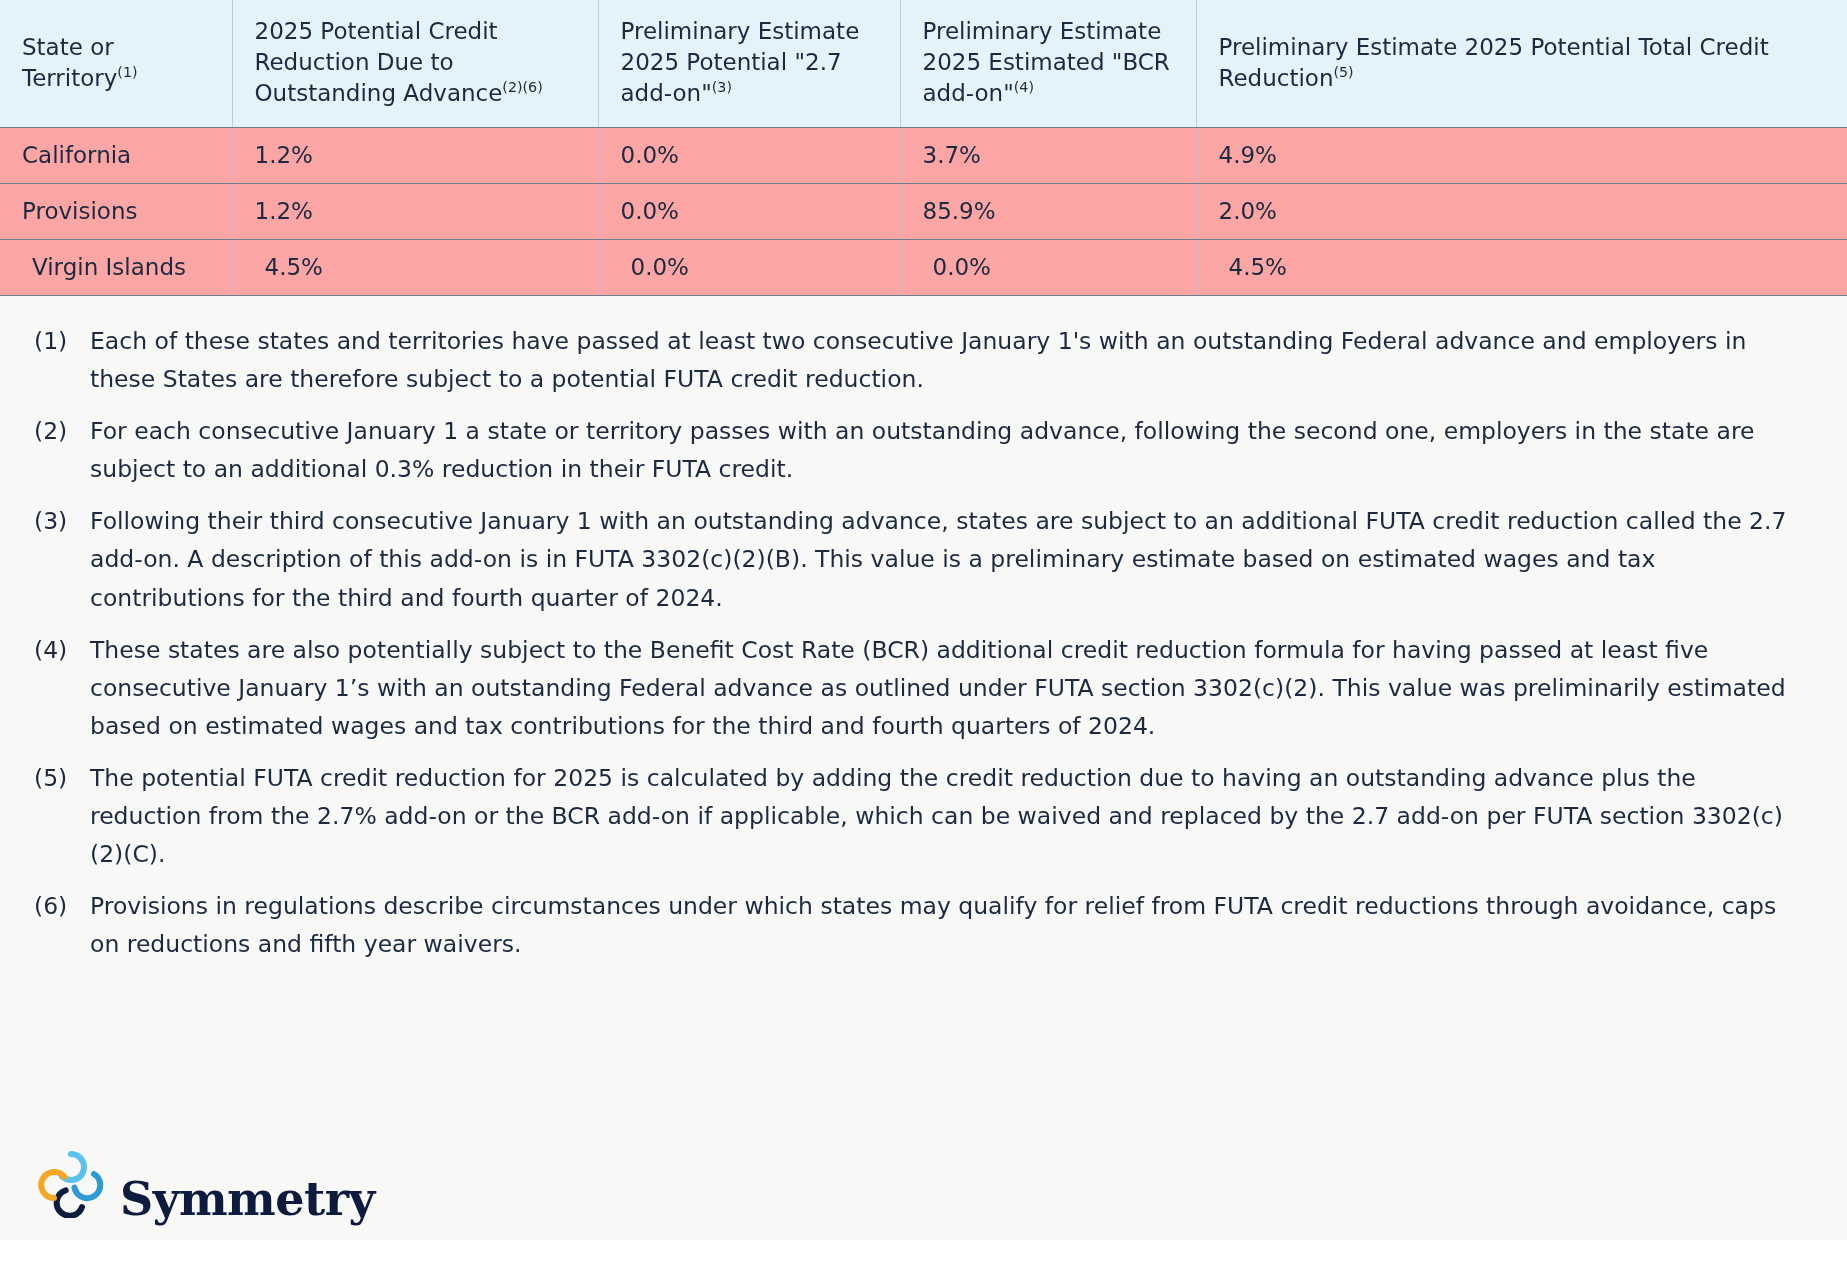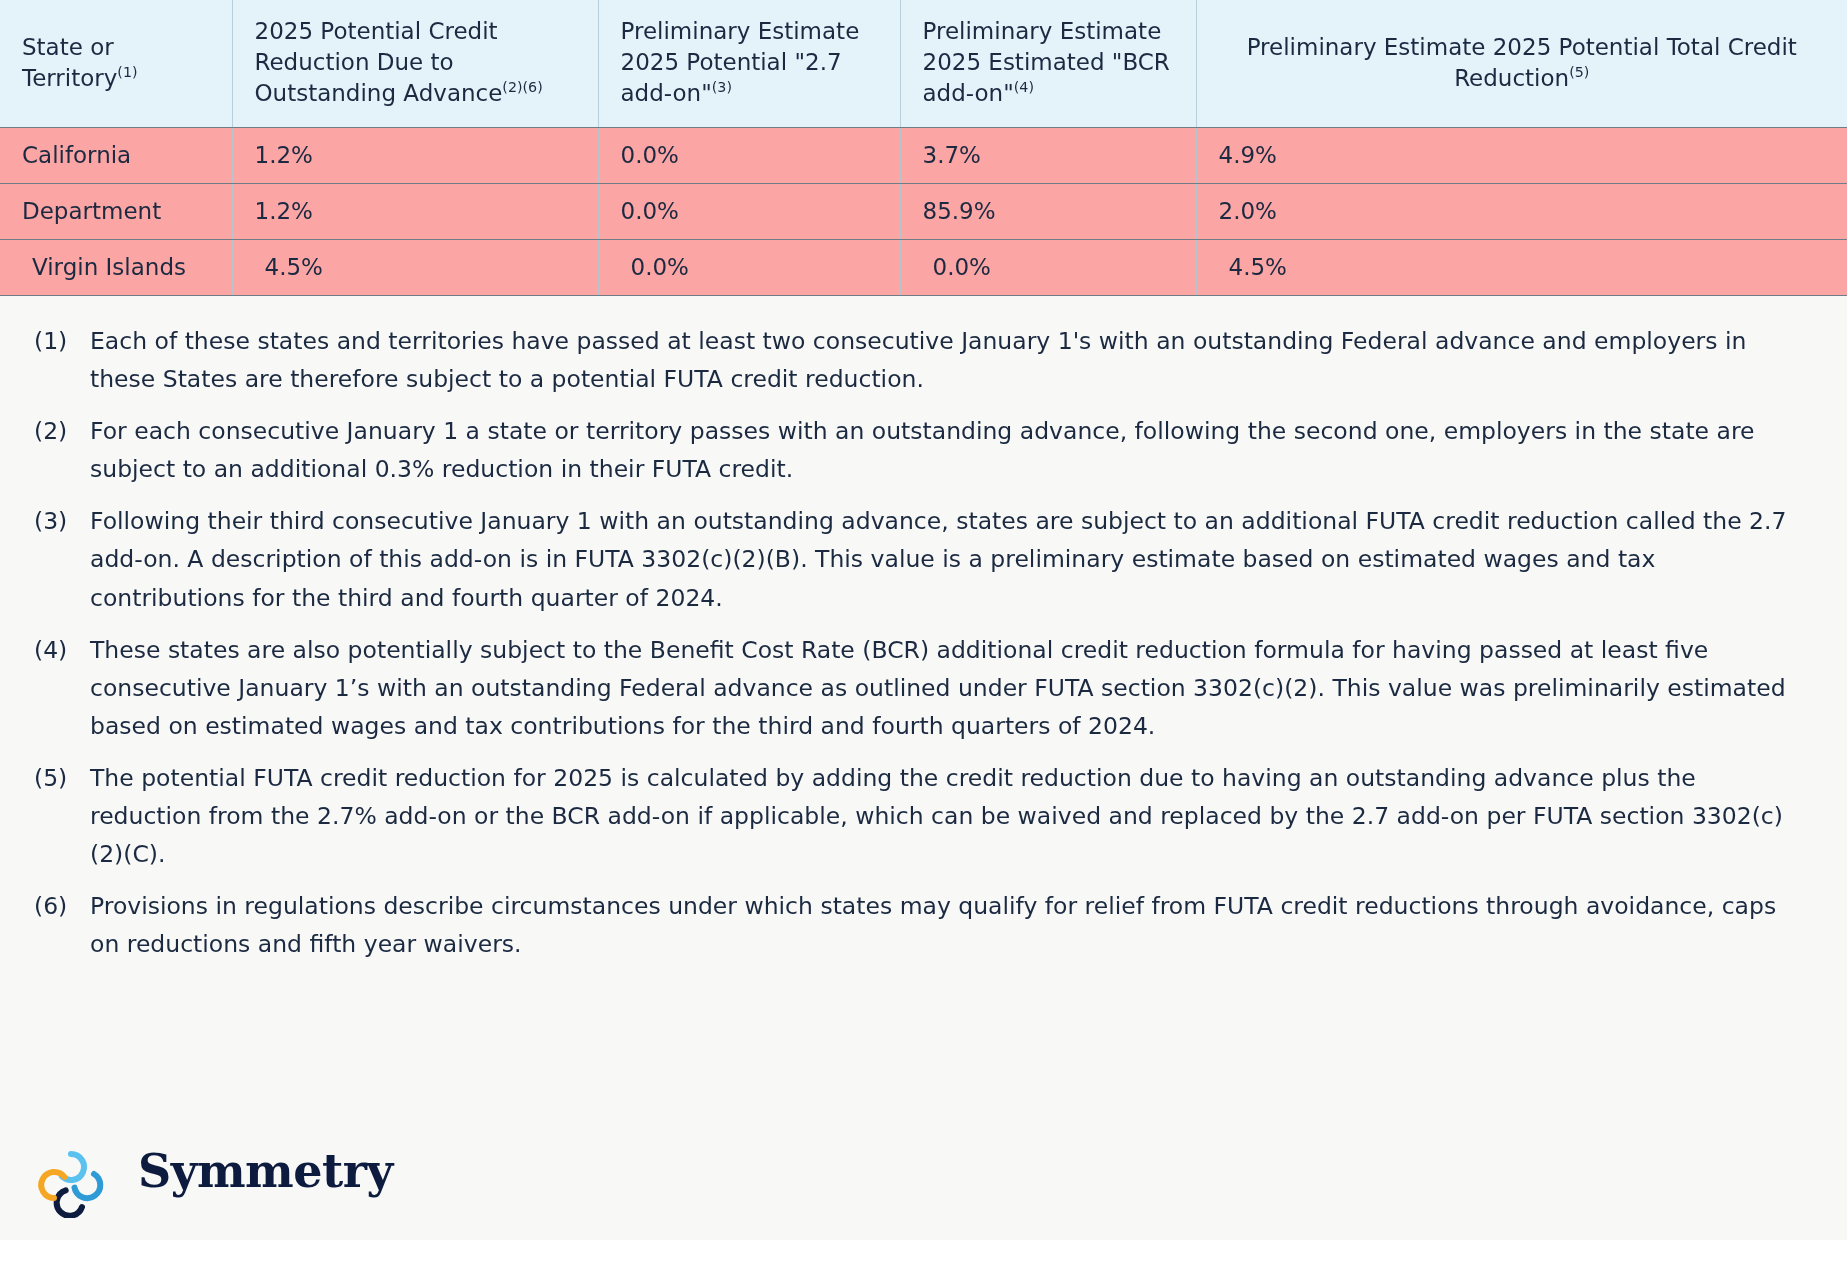--- a/index.html
+++ b/index.html
@@ -42,21 +42,21 @@
     font-weight: 400;
     font-size: 23px;
     line-height: 1.35;
     color: #1b2a41;
     padding: 16px 22px 18px 22px;
     height: 112px;
     box-sizing: border-box;
     border-right: 1px solid #b9cfdb;
     border-bottom: 1px solid #6f7d86;
   }
-  .futa-table th:last-child { border-right: none; text-align: center; }
+  .futa-table th:last-child { border-right: none; }
 
   .futa-table td {
     background: #fca5a5;
     text-align: left;
     vertical-align: middle;
     font-size: 23px;
     line-height: 1.3;
     color: #1b2a41;
     padding: 0 22px;
     height: 56px;
@@ -110,22 +110,22 @@
     justify-content: space-between;
     padding: 4px 0 18px 0;
   }
   .source {
     font-size: 20px;
     color: #22334a;
     padding-bottom: 6px;
   }
   .brand {
     display: flex;
-    align-items: flex-start;
-    gap: 30px;
+    align-items: flex-end;
+    gap: 12px;
     padding-right: 6px;
   }
   .brand-mark { display: block; }
   .brand-name {
     font-family: "DejaVu Serif", "Liberation Serif", serif;
     font-size: 46px;
     font-weight: 700;
     color: #0d1b3e;
     letter-spacing: -0.5px;
     line-height: 1;
@@ -155,21 +155,21 @@
     </thead>
     <tbody>
       <tr>
         <td>California</td>
         <td>1.2%</td>
         <td>0.0%</td>
         <td>3.7%</td>
         <td>4.9%</td>
       </tr>
       <tr>
-        <td>Department</td>
+        <td>Provisions</td>
         <td>1.2%</td>
         <td>0.0%</td>
         <td>85.9%</td>
         <td>2.0%</td>
       </tr>
       <tr>
         <td>Virgin Islands</td>
         <td>4.5%</td>
         <td>0.0%</td>
         <td>0.0%</td>

